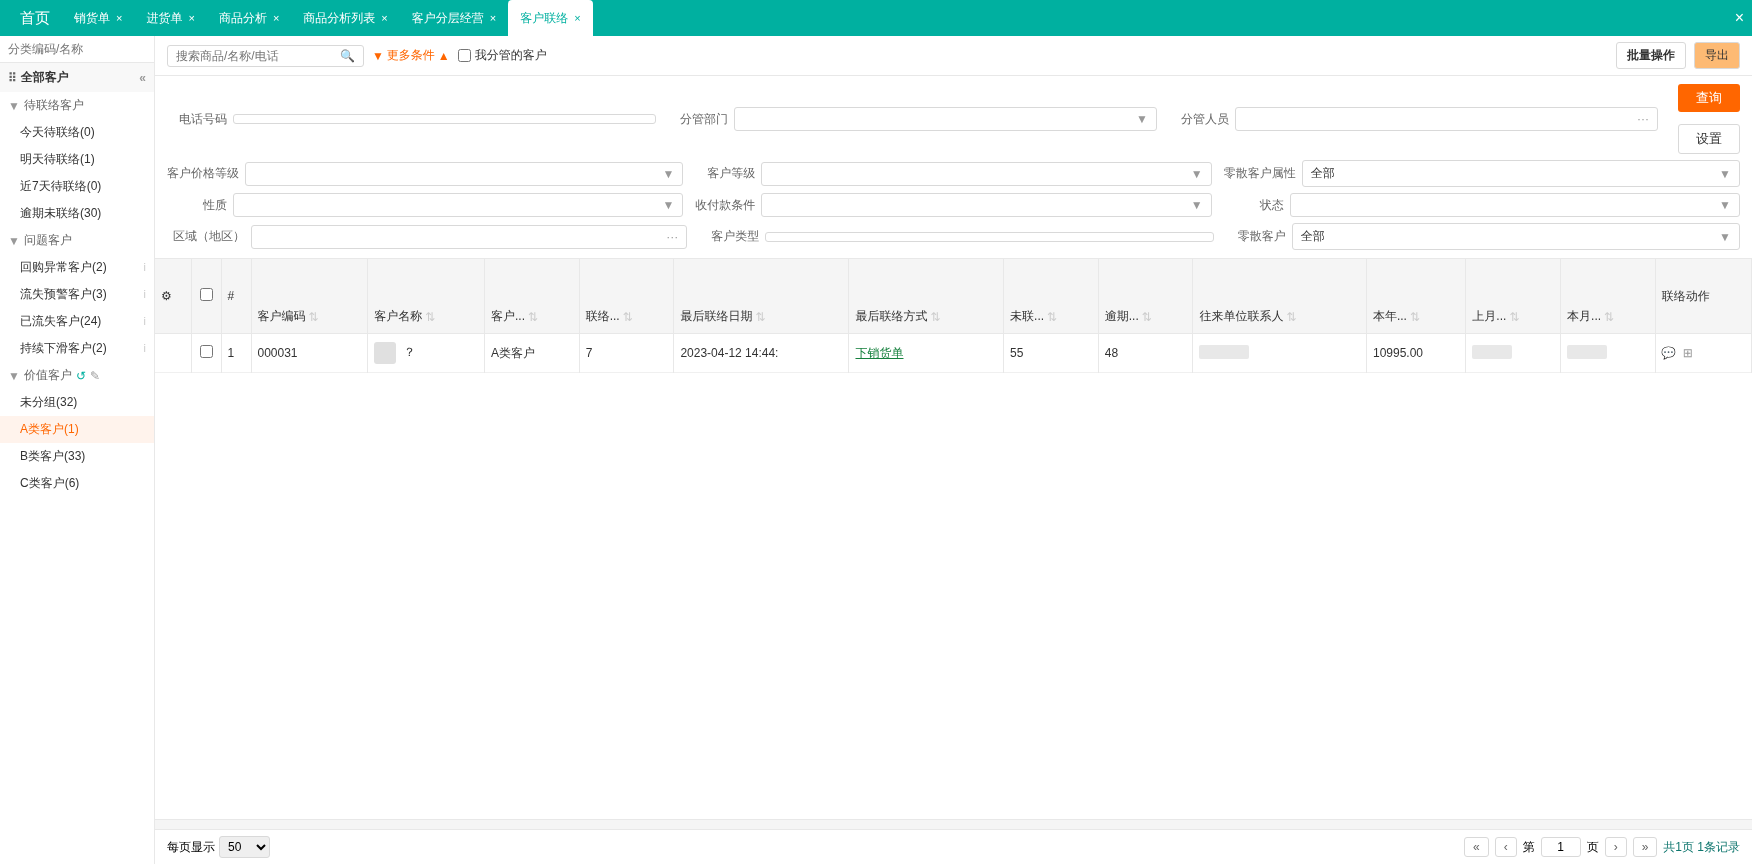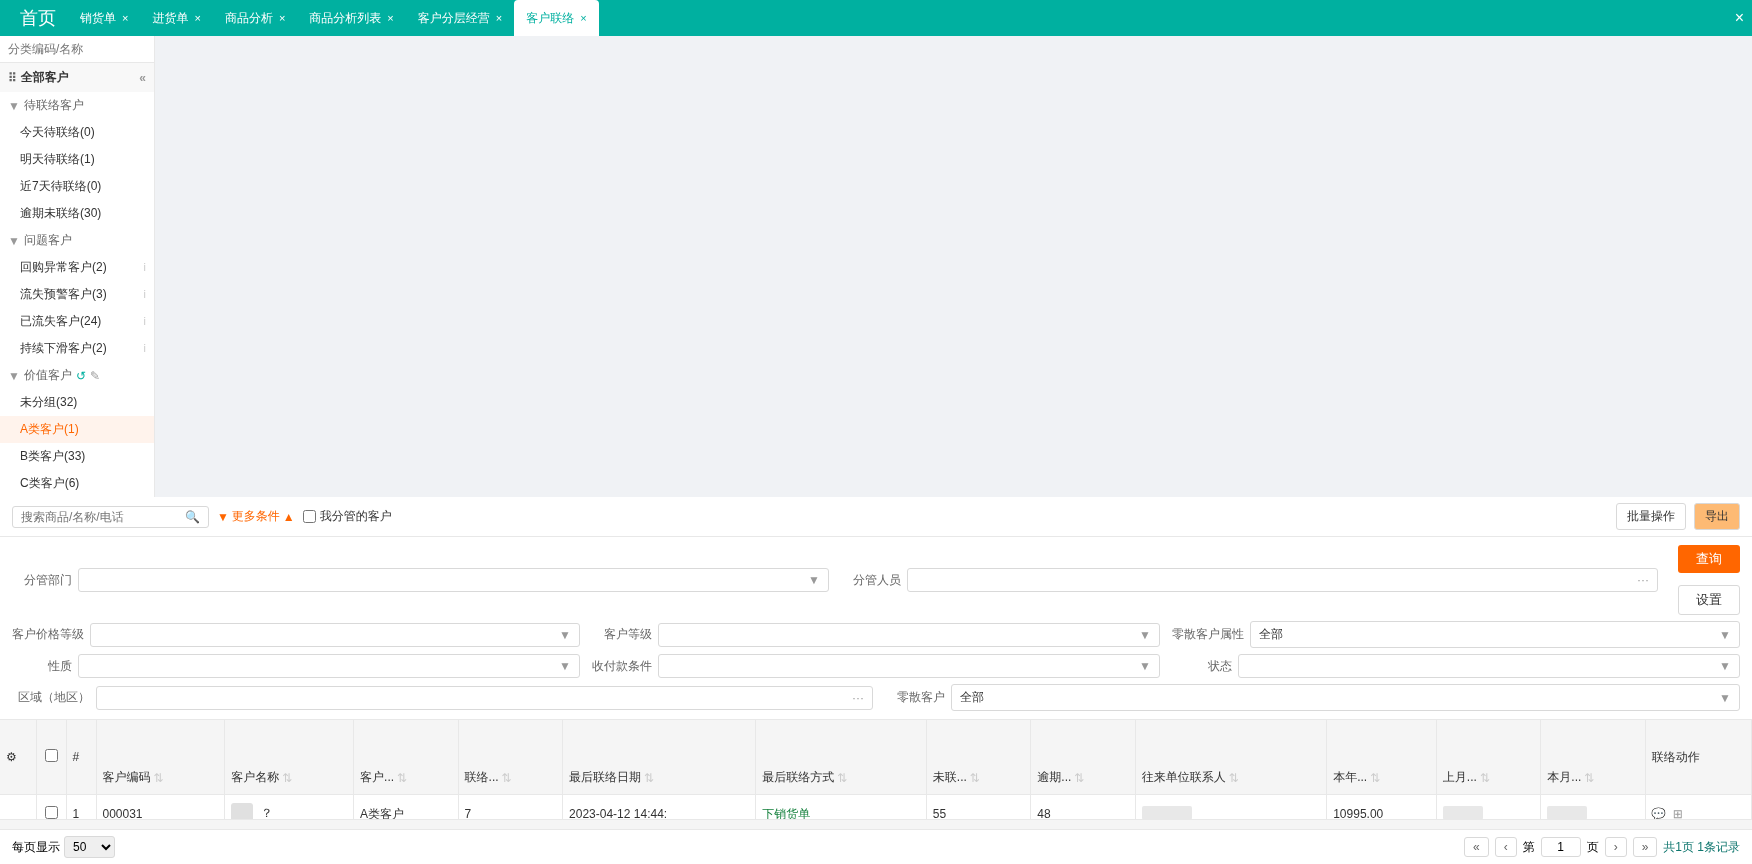--- a/index.html
+++ b/index.html
@@ -9,25 +9,25 @@
     .top-nav {
       display: flex; align-items: center; background: #00b0a0; height: 36px; padding: 0 8px;
     }
     .top-nav .nav-item {
       color: #fff; padding: 0 12px; height: 36px; display: flex; align-items: center; cursor: pointer; font-size: 13px; white-space: nowrap;
     }
     .top-nav .nav-item.active {
       background: #fff; color: #00b0a0; border-radius: 4px 4px 0 0;
     }
     .top-nav .nav-item .close-icon { margin-left: 6px; font-size: 11px; }
-    .top-nav .nav-home { color: #fff; font-size: 18px; padding: 0 12px; cursor: pointer; }
+    .top-nav .nav-home { color: #fff; font-size: 15px; padding: 0 12px; cursor: pointer; }
     .top-nav-right { margin-left: auto; color: #fff; font-size: 16px; cursor: pointer; }
 
     
-    .main-layout { display: flex; height: calc(864px - 36px); flex-direction: column; }
+    .main-layout { display: flex; height: calc(864px - 36px); }
 
     
     .sidebar {
       width: 155px; background: #fff; border-right: 1px solid #e8e8e8; overflow-y: auto; flex-shrink: 0;
     }
     .sidebar-search {
       display: flex; align-items: center; border-bottom: 1px solid #e8e8e8; padding: 6px 8px;
     }
     .sidebar-search input {
       border: none; outline: none; flex: 1; font-size: 12px; color: #666;
@@ -60,21 +60,21 @@
     .filter-search {
       display: flex; align-items: center; border: 1px solid #d9d9d9; border-radius: 3px; padding: 3px 8px; background: #fff;
     }
     .filter-search input { border: none; outline: none; width: 160px; font-size: 12px; }
     .filter-search .search-icon { color: #00b0a0; cursor: pointer; margin-left: 4px; }
     .more-conditions {
       display: flex; align-items: center; color: #f60; cursor: pointer; font-size: 12px; gap: 3px;
     }
     .my-customer { display: flex; align-items: center; gap: 4px; cursor: pointer; color: #333; }
     .filter-bar-right { margin-left: auto; display: flex; gap: 8px; }
-    .btn-batch { border: 1px solid #d9d9d9; padding: 4px 10px; border-radius: 3px; background: #fff; cursor: pointer; color: #333; }
+    .btn-batch { border: 1px solid #d9d9d9; padding: 4px 10px; border-radius: 3px; background: #fff; cursor: pointer; color: #333; font-weight: bold; }
     .btn-export { border: 1px solid #d9d9d9; padding: 4px 10px; border-radius: 3px; background: #fdba74; cursor: pointer; color: #333; }
 
     
     .adv-filter {
       background: #fff; border-bottom: 1px solid #e8e8e8; padding: 8px 12px;
     }
     .adv-filter-row {
       display: flex; align-items: center; gap: 12px; margin-bottom: 6px;
     }
     .adv-filter-row:last-child { margin-bottom: 0; margin-left: 6px; }
@@ -252,20 +252,24 @@
       </div>
       <div class="filter-bar-right">
         <button class="btn-batch">批量操作</button>
         <button class="btn-export">导出</button>
       </div>
     </div>
 
     <div class="adv-filter">
       <div class="adv-filter-row">
         <div class="filter-field">
+          <span class="filter-label">电话号码</span>
+          <div class="filter-input" style="min-width:200px;"></div>
+        </div>
+        <div class="filter-field">
           <span class="filter-label">分管部门</span>
           <div class="filter-input" style="min-width:200px;">
             <span></span>
               <span class="arrow">▼</span>
           </div>
         </div>
         <div class="filter-field">
           <span class="filter-label">分管人员</span>
           <div class="filter-input" style="min-width:200px;">
             <span></span>
@@ -322,20 +326,26 @@
               <span class="arrow">▼</span>
           </div>
         </div>
       </div>
       <div class="adv-filter-row">
         <div class="filter-field">
           <span class="filter-label">区域（地区）</span>
           <div class="filter-input" style="min-width:200px;">
             <span></span>
               <span class="filter-input-ellipsis">···</span>
+          </div>
+        </div>
+        <div class="filter-field">
+          <span class="filter-label">客户类型</span>
+          <div class="filter-input" style="min-width:200px;">
+            <span></span>
           </div>
         </div>
         <div class="filter-field">
           <span class="filter-label">零散客户</span>
           <div class="filter-input" style="min-width:200px;">
             <span>全部</span>
               <span class="arrow">▼</span>
           </div>
         </div>
       </div>

